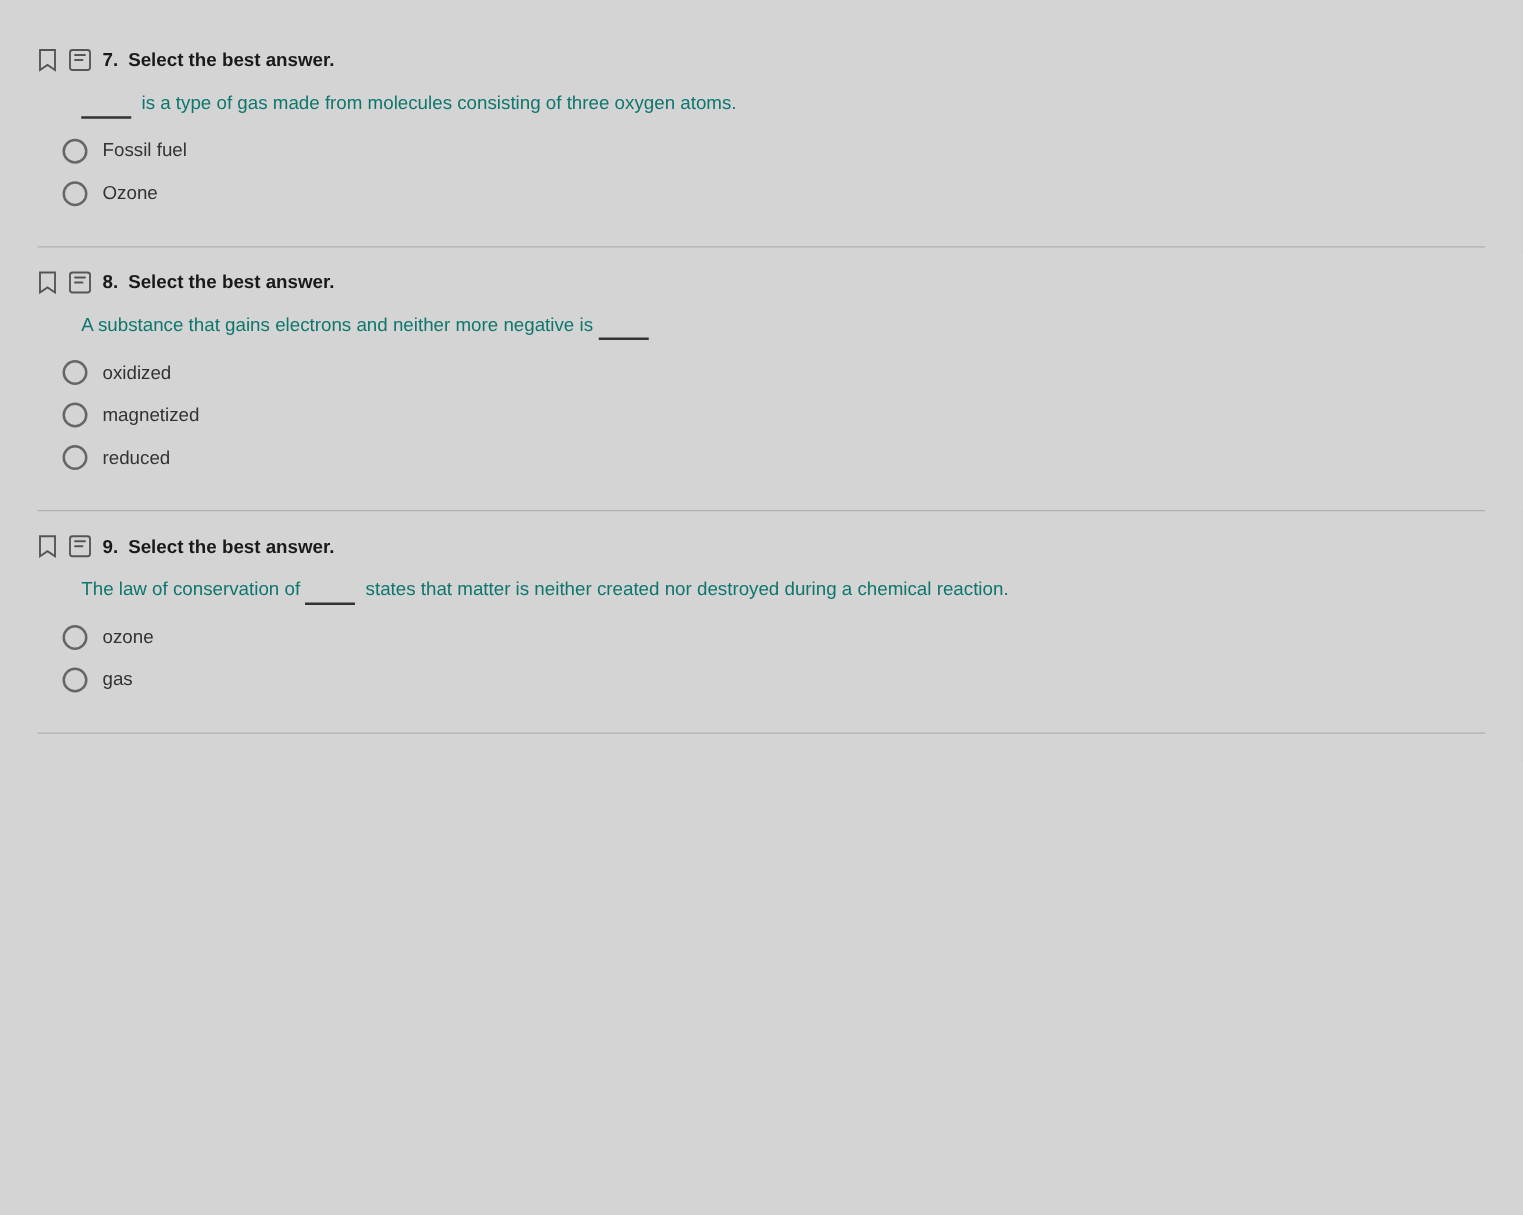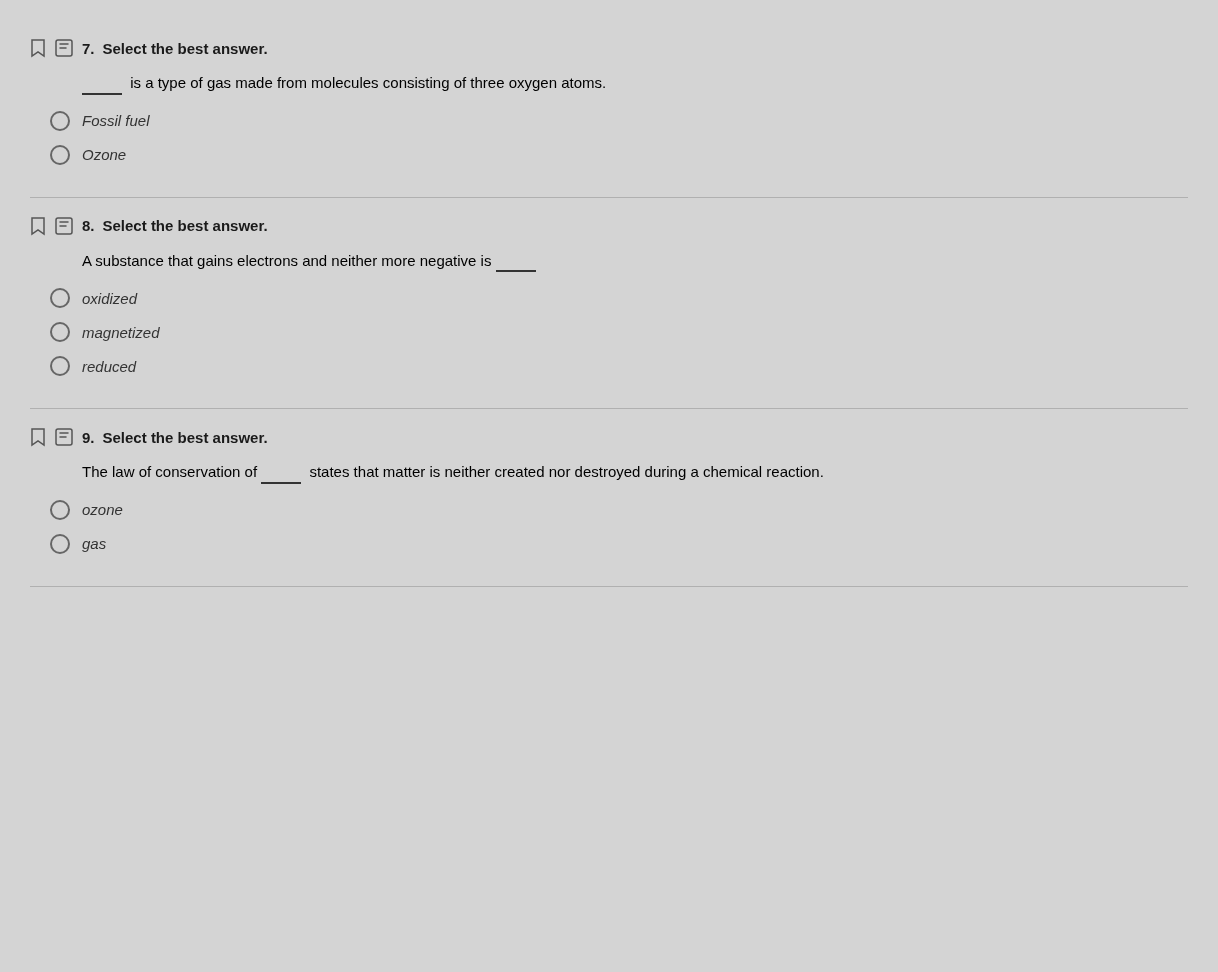--- a/index.html
+++ b/index.html
@@ -35,24 +35,24 @@
       margin-bottom: 14px;
     }
 
     .question-number-label {
       font-size: 15px;
       font-weight: bold;
       color: #1a1a1a;
     }
 
     .question-prompt {
-      margin-left: 52px;
+      margin-left: 35px;
       margin-bottom: 16px;
       font-size: 15px;
-      color: #000000;
+      color: #0f766e;
       line-height: 1.5;
     }
 
     .blank {
       display: inline-block;
       width: 40px;
       border-bottom: 2px solid #333;
       margin-right: 4px;
       vertical-align: bottom;
     }
@@ -63,21 +63,20 @@
       margin-left: 20px;
     }
 
     .option-item {
       display: flex;
       align-items: center;
       gap: 12px;
       margin-bottom: 14px;
       font-size: 15px;
       color: #333;
-      font-style: italic;
     }
 
     .radio-btn {
       width: 20px;
       height: 20px;
       border-radius: 50%;
       border: 2px solid #666;
       background: transparent;
       flex-shrink: 0;
       display: inline-block;

